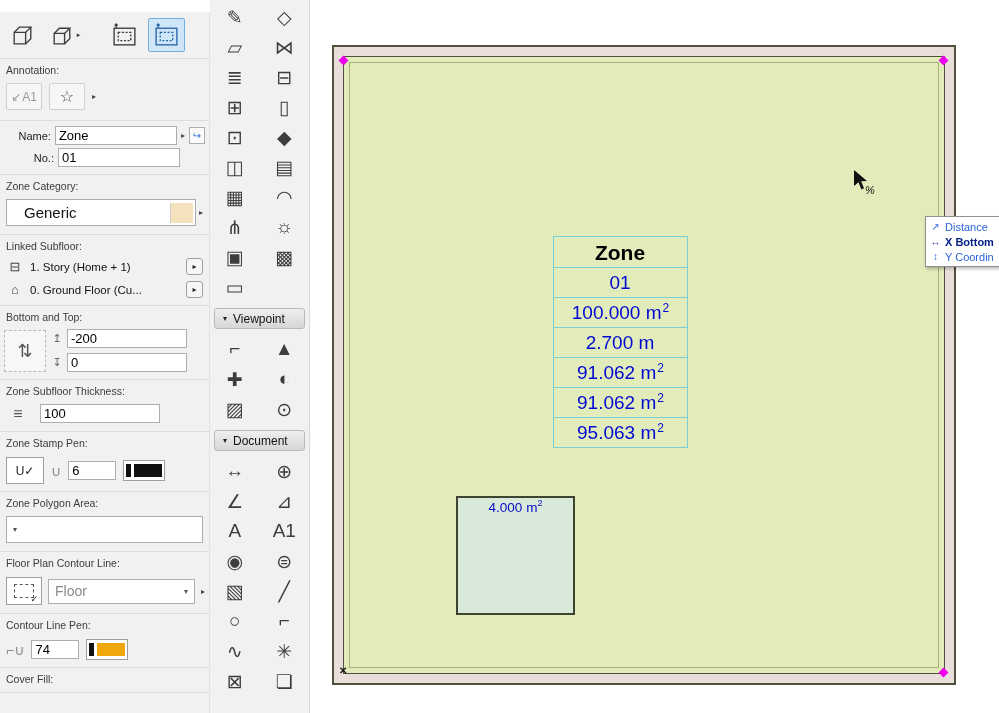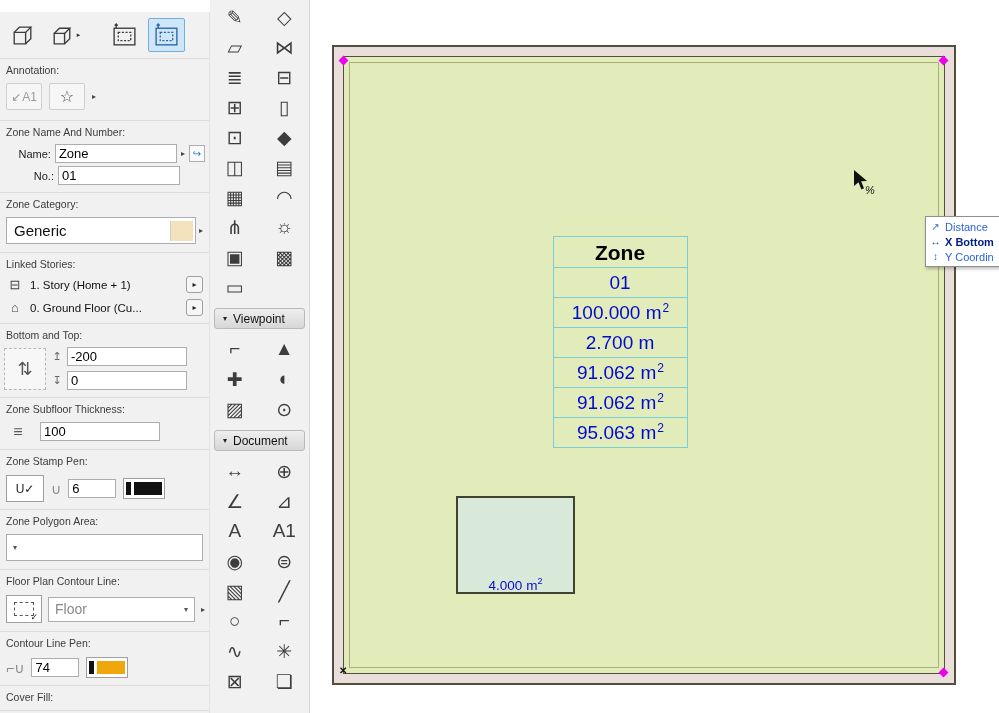--- a/index.html
+++ b/index.html
@@ -28,21 +28,21 @@
 
   .fld-row{display:flex;align-items:center;gap:4px;margin:3px 0;}
   .fld-label{width:50px;text-align:right;font-size:11px;color:#222;}
   input.txt{height:17px;border:1px solid #abadb3;font-size:13px;font-family:inherit;padding:0 3px;background:#fff;box-sizing:content-box;}
   .name-input{width:114px;}
   .autotext-btn{width:17px;height:17px;border:1px solid #abadb3;background:#fafafa;
                 display:flex;align-items:center;justify-content:center;font-size:10px;color:#2a6fd6;padding:0;}
 
   .combo-row{display:flex;align-items:center;gap:3px;margin:4px 2px;}
   .combo{flex:1;height:25px;border:1px solid #abadb3;background:#fff;display:flex;align-items:center;}
-  .combo-text{flex:1;padding-left:7px;font-size:15px;color:#111;}
+  .combo-text{flex:1;padding-left:17px;font-size:15px;color:#111;}
   .cat-swatch{width:22px;height:20px;background:#f3e2bb;border-left:1px solid #cfcfcf;margin-right:2px;}
 
   .story-row{display:flex;align-items:center;gap:6px;padding:3px 2px;}
   .story-icon{width:18px;text-align:center;font-size:13px;color:#444;}
   .story-label{flex:1;font-size:11.5px;color:#111;white-space:nowrap;overflow:hidden;}
   .story-flyout{width:17px;height:17px;border:1px solid #9f9f9f;border-radius:3px;background:#f6f6f6;
                 display:flex;align-items:center;justify-content:center;font-size:8px;color:#222;padding:0;}
 
   .bt-wrap{display:flex;gap:5px;align-items:center;padding:3px 0;}
   .bt-icon{width:40px;height:40px;border:1px dashed #b8b8b8;display:flex;align-items:center;justify-content:center;
@@ -98,22 +98,22 @@
   .room-inner{position:absolute;left:9px;top:9px;right:9px;bottom:9px;border:1px solid #50503c;background:#e2ebba;}
   .zone-contour{position:absolute;left:5px;top:5px;right:5px;bottom:5px;border:1px solid rgba(128,128,66,.55);}
 
   .zone-stamp{position:absolute;left:243px;top:236px;width:133px;border:1px solid #7acfd6;}
   .zs-row{border-top:1px solid #7acfd6;display:flex;align-items:center;justify-content:center;
           color:#0009d2;font-size:19px;height:29px;line-height:1;}
   .zone-stamp div.zs-row:first-of-type{border-top:none;}
   .zs-row[data-kind="header"]{color:#000;font-weight:bold;font-size:21px;height:30px;}
   .zs-row sup{font-size:12px;line-height:1;margin-left:1px;transform:translateY(-5px);}
 
-  .small-zone{position:absolute;left:146px;top:496px;width:119px;height:98px;background:#d9e9d9;
-              border:2px solid #3f4430;box-sizing:border-box;display:flex;align-items:flex-end;justify-content:center;}
+  .small-zone{position:absolute;left:146px;top:496px;width:119px;height:119px;background:#d9e9d9;
+              border:2px solid #3f4430;box-sizing:border-box;display:flex;align-items:flex-start;justify-content:center;}
   .sz-label{color:#0a0acc;font-size:13.5px;}
   .sz-label sup{font-size:9px;}
 
   .hotspot{position:absolute;width:7px;height:7px;background:#ee00ee;transform:rotate(45deg);}
   .hs-cross{position:absolute;color:#111;font-size:10px;font-weight:bold;line-height:1;}
 
   .tracker{position:absolute;left:615px;top:216px;width:110px;background:#fff;border:1px solid #909090;
            box-shadow:1px 2px 3px rgba(0,0,0,.25);padding:2px 4px;}
   .trk-row{display:flex;align-items:center;gap:4px;height:15px;font-size:11px;color:#2a63d9;white-space:nowrap;}
   .trk-icon{width:11px;font-size:10px;color:#2a63d9;text-align:center;}
@@ -171,21 +171,20 @@
         <span>A1</span>
       </button>
       <button class="an-btn">
         <span class="an-star">☆</span>
       </button>
       <span class="small-flyout">▸</span>
     </div>
   </div>
 
   <div class="sec">
-    <div class="sec-label">Zone Name And Number:</div>
     <div class="fld-row">
       <span class="fld-label">Name:</span>
       <input class="txt name-input" value="Zone" style="">
       <span class="small-flyout">▸</span>
       <button class="autotext-btn">
         <span>↪</span>
       </button>
     </div>
     <div class="fld-row">
       <span class="fld-label">No.:</span>
@@ -198,21 +197,21 @@
     <div class="combo-row">
       <div class="combo">
         <span class="combo-text">Generic</span>
         <span class="cat-swatch"></span>
       </div>
       <span class="small-flyout">▸</span>
     </div>
   </div>
 
   <div class="sec">
-    <div class="sec-label">Linked Stories:</div>
+    <div class="sec-label">Linked Subfloor:</div>
     <div>
 
         <div class="story-row">
           <span class="story-icon">⊟</span>
           <span class="story-label">1. Story (Home + 1)</span>
           <button class="story-flyout">
             <span>▸</span>
           </button>
         </div>
 

